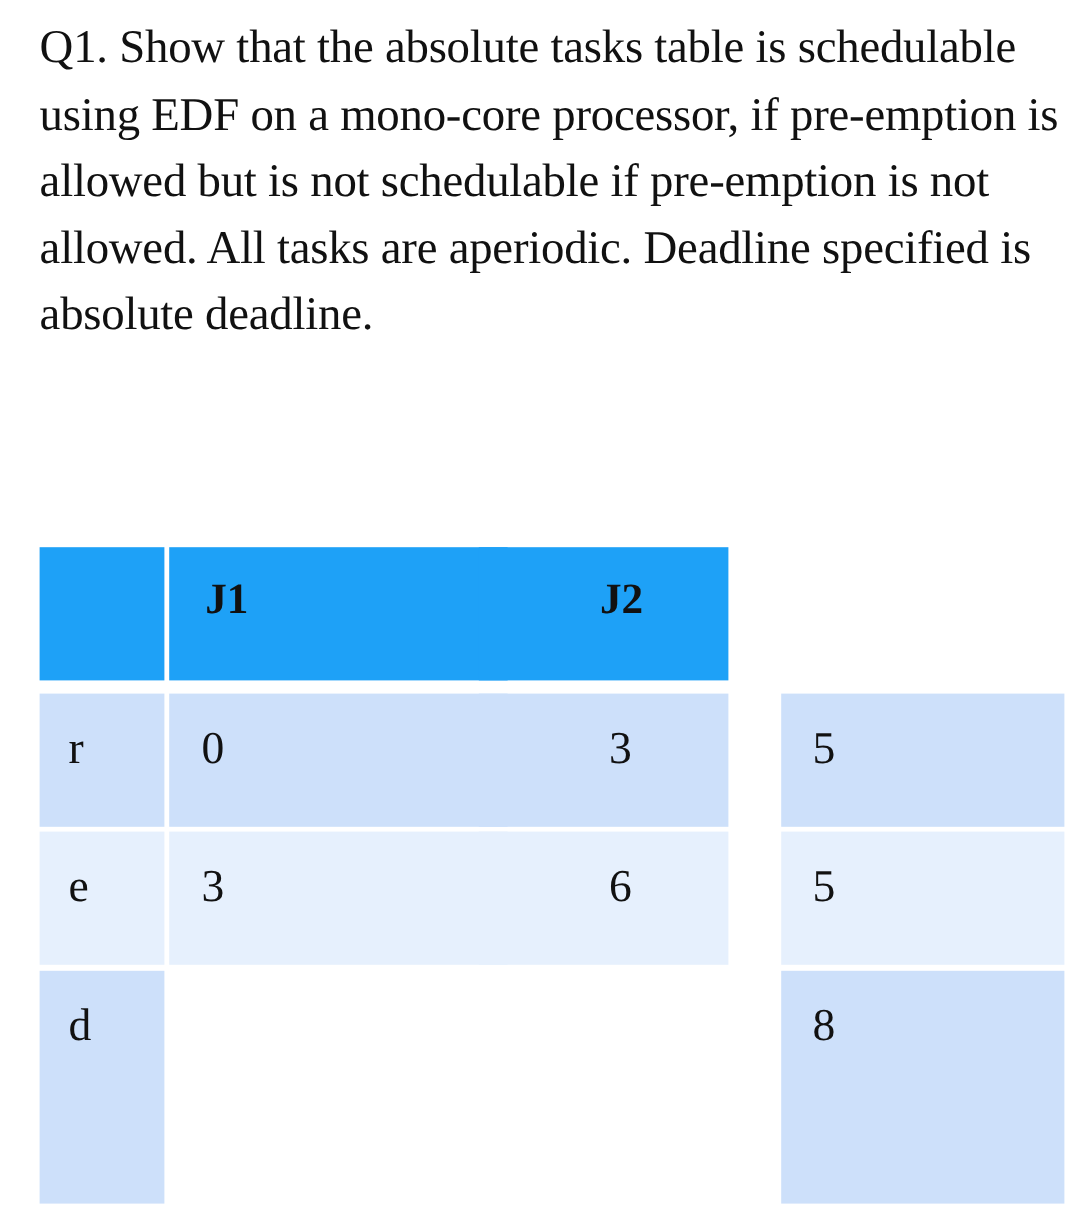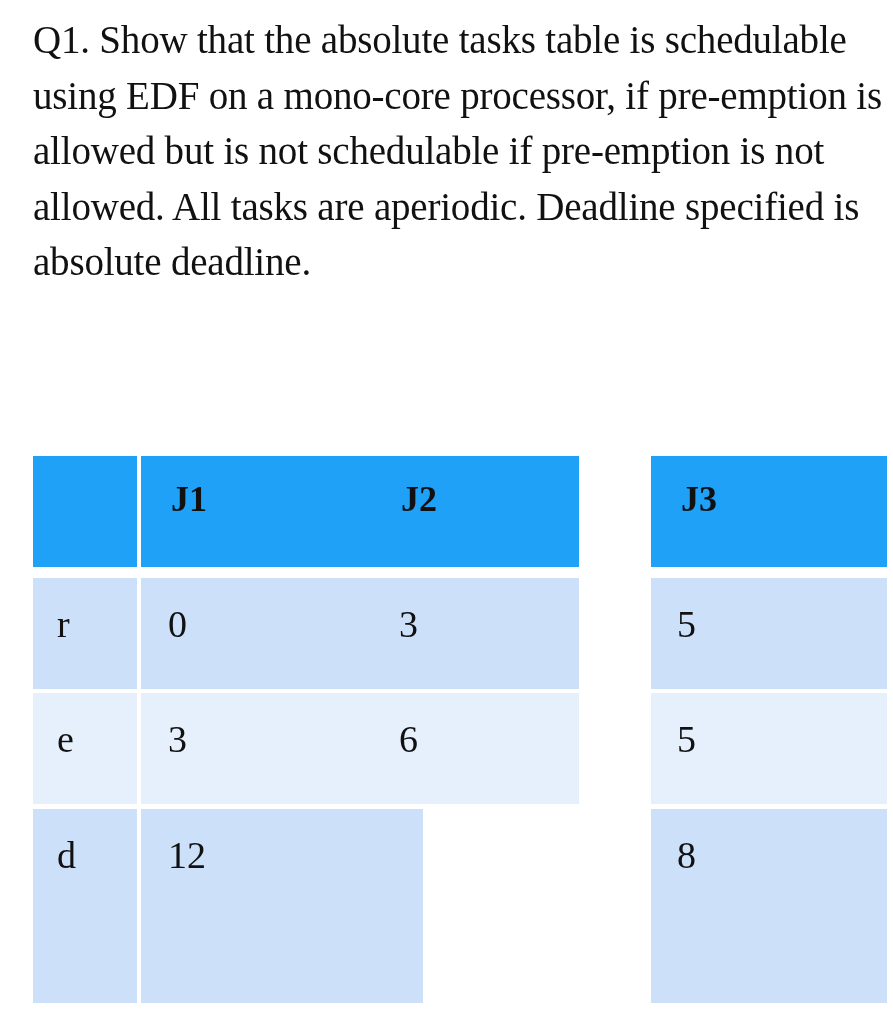--- a/index.html
+++ b/index.html
@@ -59,52 +59,50 @@
     .row-r .cell, .row-d .cell { background: #cde0fa; }
     .row-e .cell { background: #e6f0fd; }
     .row-r .cell, .row-e .cell { height: 111px; }
     .row-d .cell { height: 194px; }
     .body-row .cell {
       padding-top: 24px;
       padding-left: 28px;
     }
     .c0 { left: 0; width: 104px; }
     .c1 { left: 108px; width: 282px; }
-    .c2 { left: 338px; width: 208px; }
+    .c2 { left: 366px; width: 208px; text-align: center; }
     .c3 { left: 618px; width: 236px; }
     .body-row .c0 { padding-left: 24px; }
     .body-row .c1 { padding-left: 27px; }
     .body-row .c2 { padding-left: 28px; }
     .body-row .c3 { padding-left: 26px; }
   </style>
 </head>
 <body>
 
 <p class="question">Q1. Show that the absolute tasks table is schedulable using EDF on a mono-core processor, if pre-emption is allowed but is not schedulable if pre-emption is not allowed. All tasks are aperiodic. Deadline specified is absolute deadline.</p>
 
 <div class="tasks-table">
   <div class="row header">
     <div class="cell c0"></div>
     <div class="cell c1">J1</div>
     <div class="cell c2">J2</div>
-    <div class="cell c3">J3</div>
   </div>
 
   <div class="row body-row row-r">
     <div class="cell c0">r</div>
     <div class="cell c1">0</div>
     <div class="cell c2">3</div>
     <div class="cell c3">5</div>
   </div>
 
   <div class="row body-row row-e">
     <div class="cell c0">e</div>
     <div class="cell c1">3</div>
     <div class="cell c2">6</div>
     <div class="cell c3">5</div>
   </div>
 
   <div class="row body-row row-d">
     <div class="cell c0">d</div>
-    <div class="cell c1">12</div>
     <div class="cell c3">8</div>
   </div>
 </div>
 
 </body></html>

